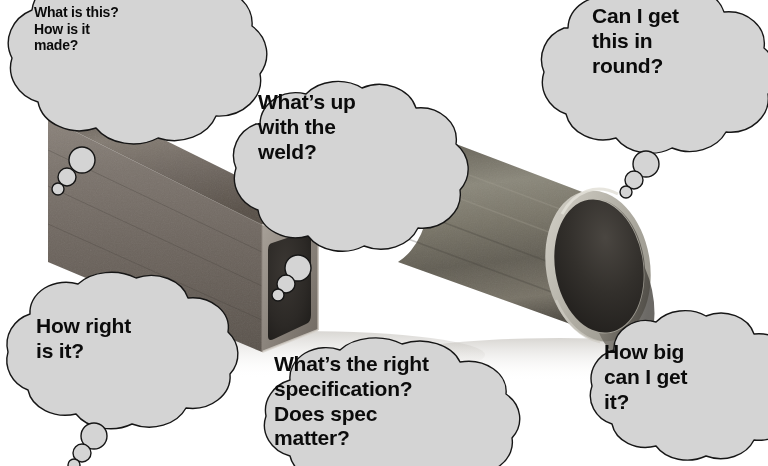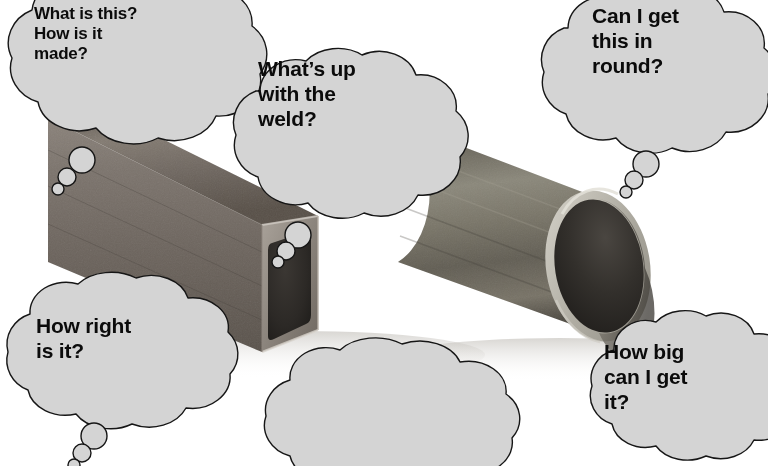--- a/index.html
+++ b/index.html
@@ -222,26 +222,26 @@
         a 44,36 0 0 1 -58,22
         a 44,34 0 0 1 -62,-10
         a 42,34 0 0 1 -58,-26
         a 40,36 0 0 1 -26,-44
         a 40,36 0 0 1 20,-48
         Z"></path>
       <circle class="tail-fill" cx="110" cy="190" r="13"></circle>
       <circle class="tail-fill" cx="95" cy="207" r="9"></circle>
       <circle class="tail-fill" cx="86" cy="219" r="6"></circle>
     </svg>
-    <div class="cloud-text" style="left:62px; top:34px; font-size:17px;">What is this?
+    <div class="cloud-text" style="left:62px; top:34px; font-size:14px;">What is this?
 How is it
 made?</div>
   </div>
 
-  <div class="cloud" style="left:212px; top:35px; width:260px; height:220px;">
+  <div class="cloud" style="left:212px; top:68px; width:260px; height:220px;">
     <svg width="270" height="250" viewBox="0 0 270 250">
       <path class="bubble-fill" d="
         M 48,56
         a 36,32 0 0 1 46,-30
         a 40,32 0 0 1 56,-6
         a 38,32 0 0 1 54,20
         a 36,32 0 0 1 40,36
         a 38,34 0 0 1 4,46
         a 38,34 0 0 1 -42,38
         a 40,34 0 0 1 -54,18
@@ -318,20 +318,24 @@
         a 38,30 0 0 1 46,32
         a 38,32 0 0 1 6,44
         a 40,32 0 0 1 -46,36
         a 44,32 0 0 1 -60,16
         a 44,30 0 0 1 -62,-10
         a 42,30 0 0 1 -54,-24
         a 36,32 0 0 1 -24,-40
         a 36,32 0 0 1 24,-36
         Z"></path>
     </svg>
+    <div class="cloud-text" style="left:38px; top:26px; font-size:21px;">What’s the right
+specification?
+Does spec
+matter?</div>
   </div>
 
   <div class="cloud" style="left:572px; top:298px; width:230px; height:190px;">
     <svg width="240" height="200" viewBox="0 0 240 200">
       <path class="bubble-fill" d="
         M 42,52
         a 32,28 0 0 1 42,-28
         a 36,28 0 0 1 50,-6
         a 34,28 0 0 1 48,18
         a 32,28 0 0 1 36,32

